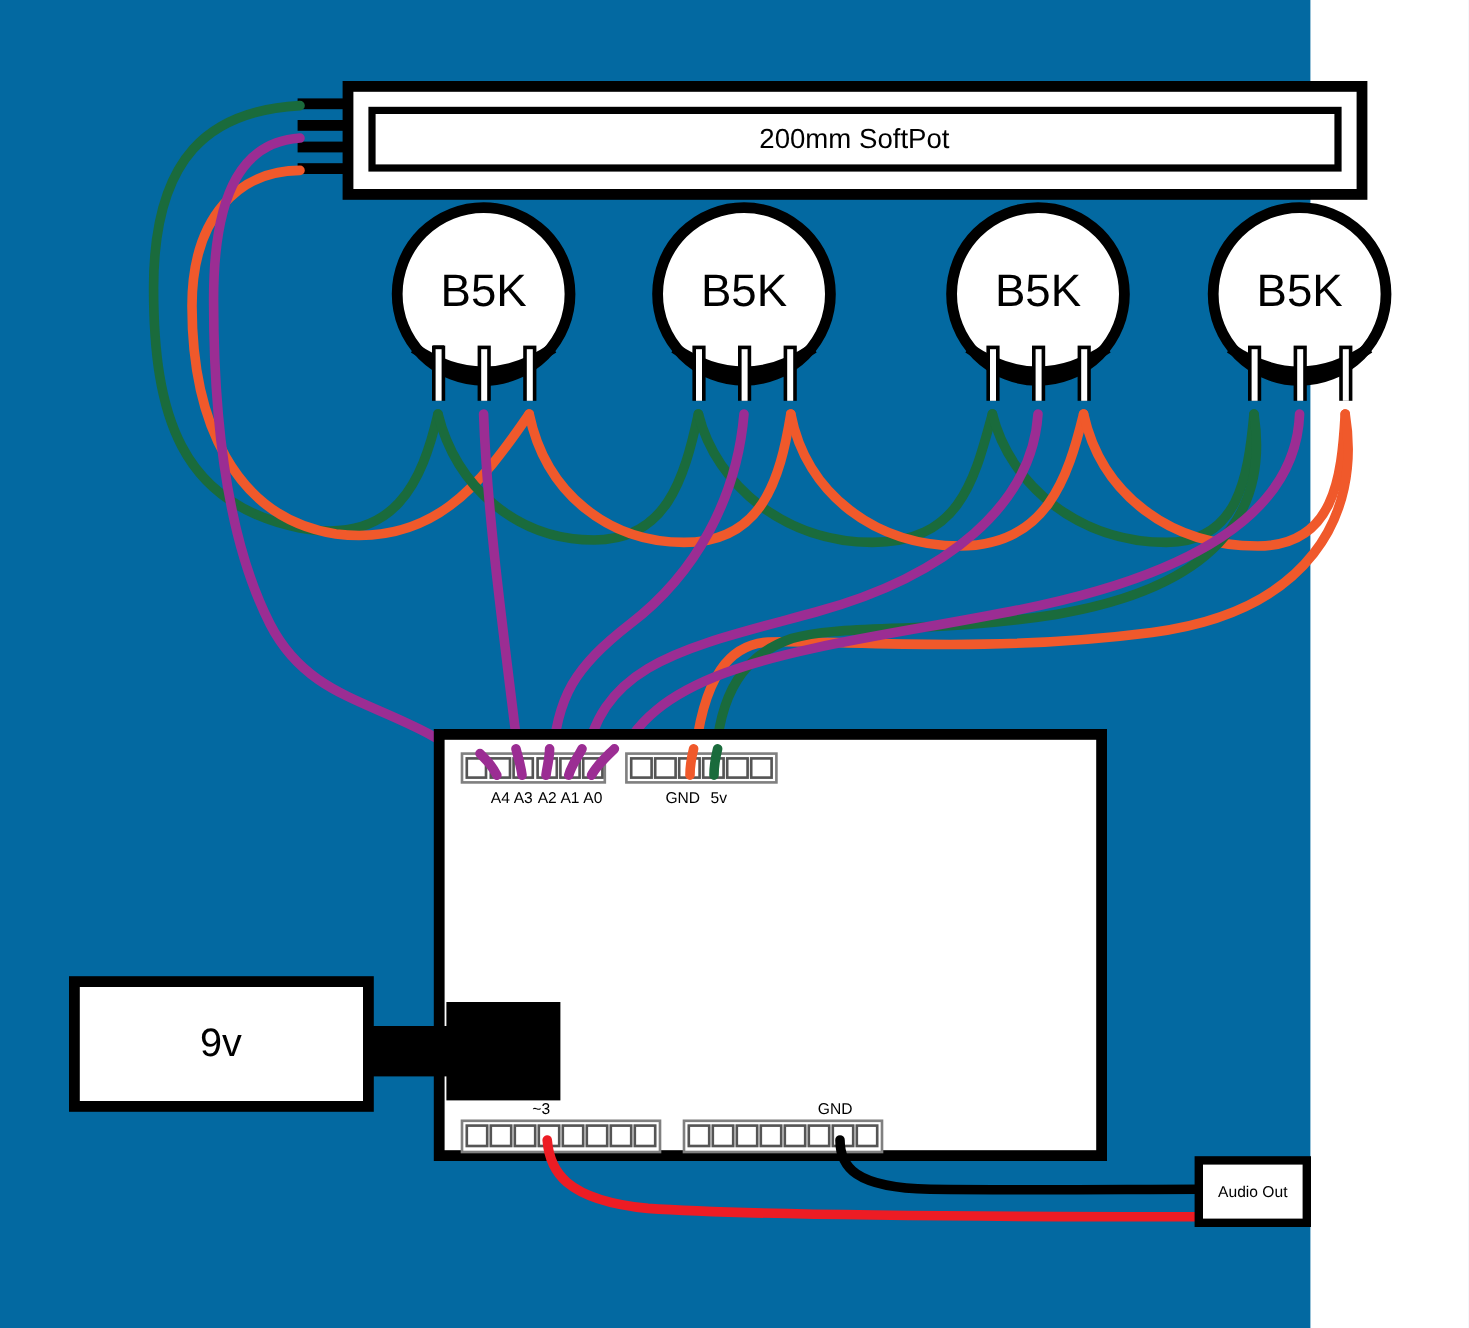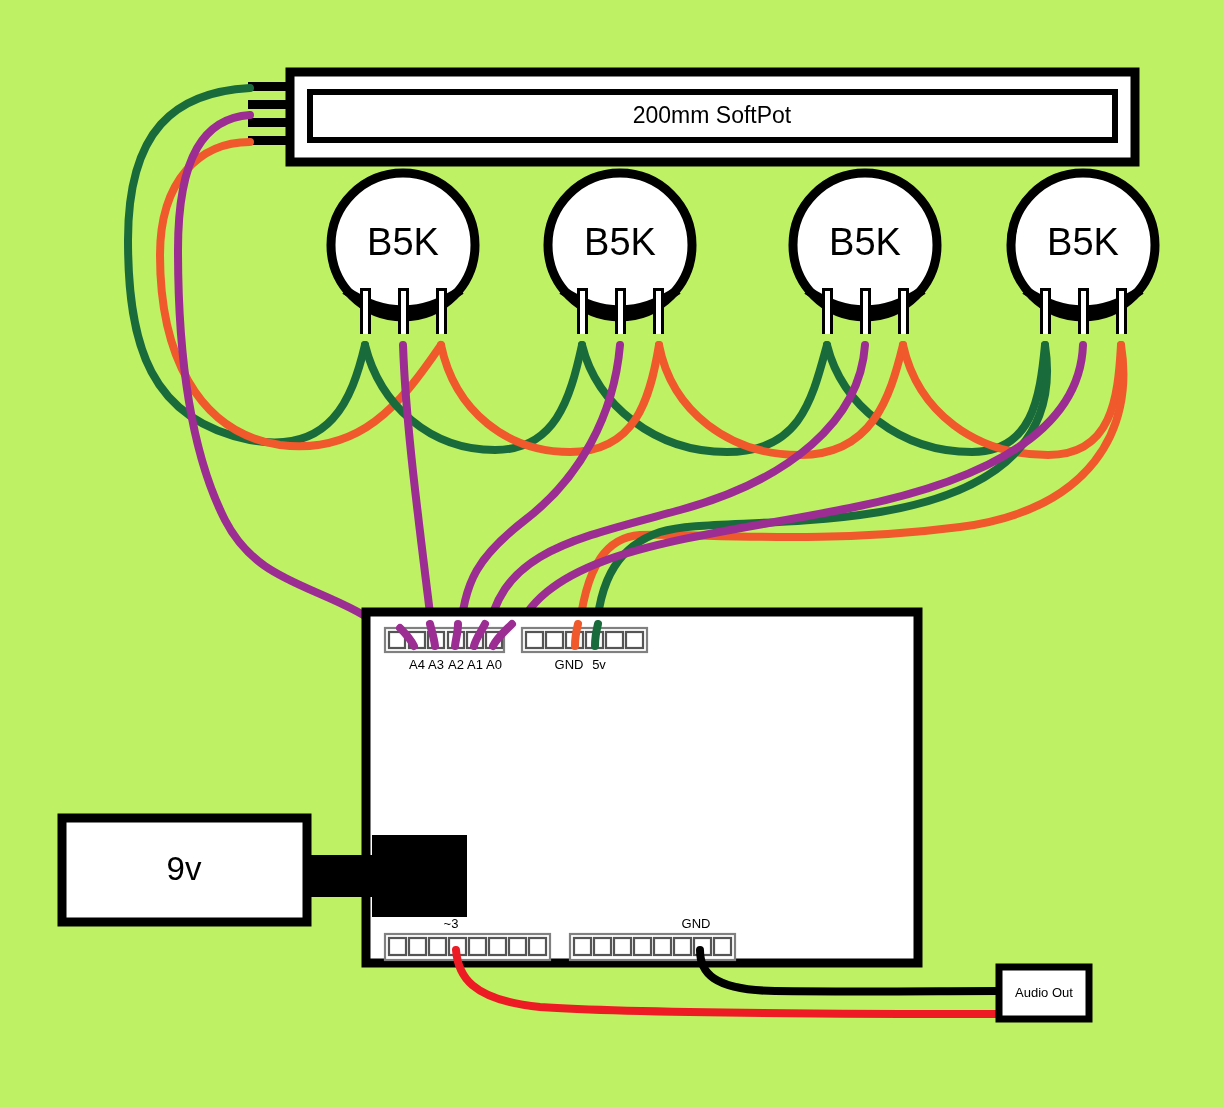--- a/index.html
+++ b/index.html
@@ -9,23 +9,23 @@
     background: #ffffff;
   }
   body {
     width: 1224px;
     height: 1107px;
     font-family: "Liberation Sans", sans-serif;
     overflow: hidden;
   }
   #diagram-root {
     position: relative;
-    width: 1224px;
+    width: 1092px;
     height: 1107px;
-    background: #bef264;
+    background: #0369a1;
     text-decoration: underline;
   }
   svg.diagram {
     display: block;
     width: 1224px;
     height: 1107px;
   }
   .lbl {
     font-family: "Liberation Sans", sans-serif;
     fill: #000000;

